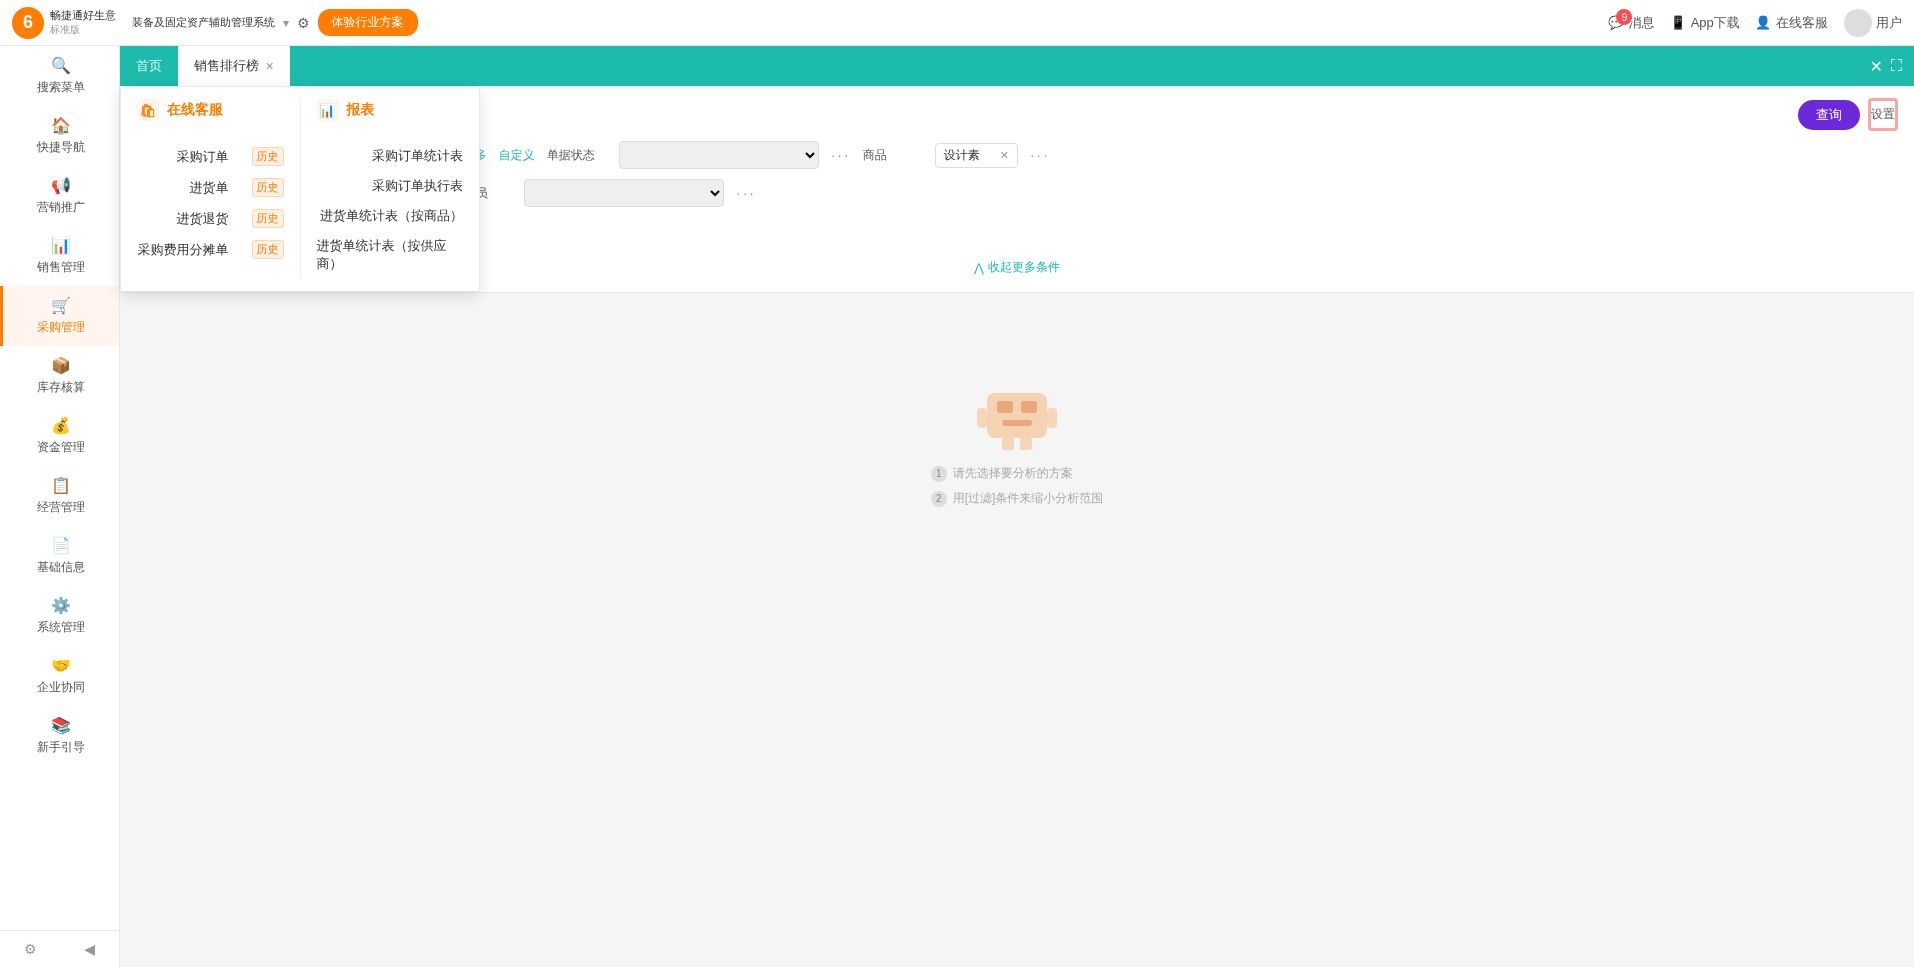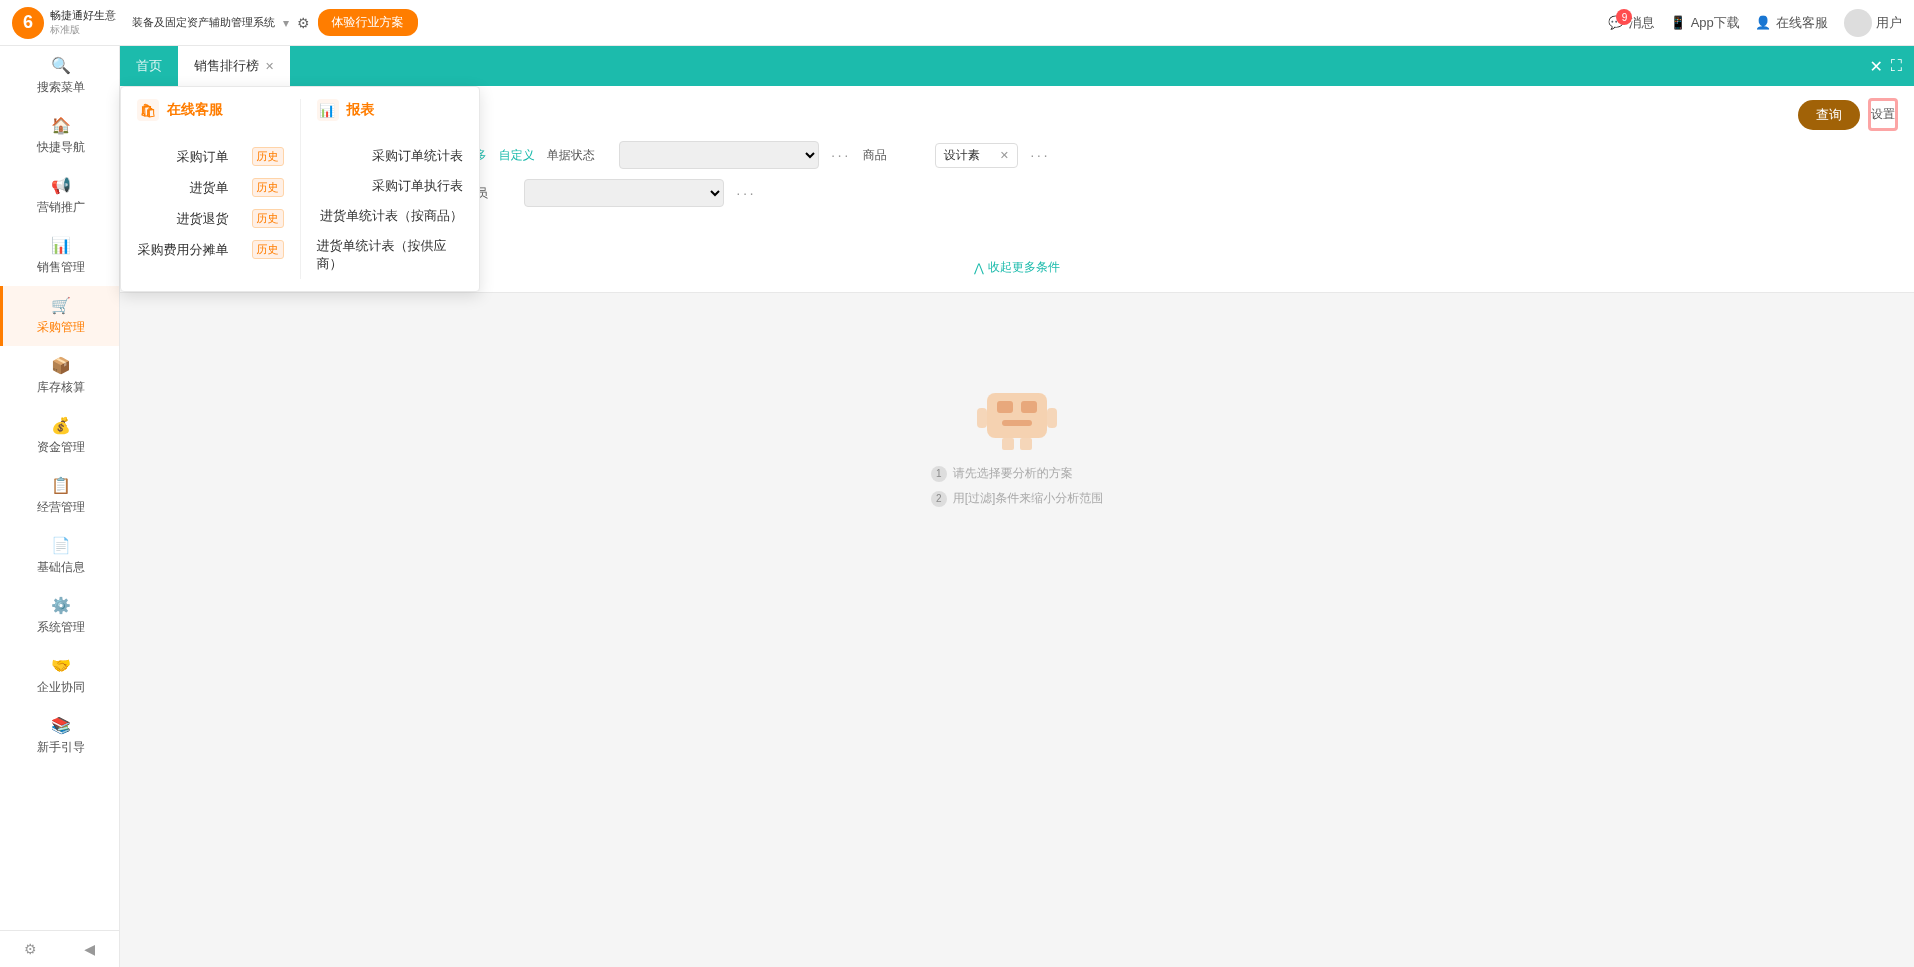--- a/index.html
+++ b/index.html
@@ -219,21 +219,21 @@
       font-size: 12px;
       color: #333;
     }
     .filter-tag-close { color: #999; cursor: pointer; font-size: 11px; }
     .filter-dots { color: #999; cursor: pointer; font-size: 14px; letter-spacing: 2px; }
     .toolbar-btn {
       display: flex; align-items: center; gap: 4px;
       font-size: 12px; color: #555; cursor: pointer;
     }
     .btn-query {
-      background: #a16207;
+      background: #6d28d9;
       color: #fff;
       border: none;
       border-radius: 15px;
       padding: 6px 18px;
       font-size: 13px;
       cursor: pointer;
     }
     .btn-settings {
       background: #fff;
       color: #555;

